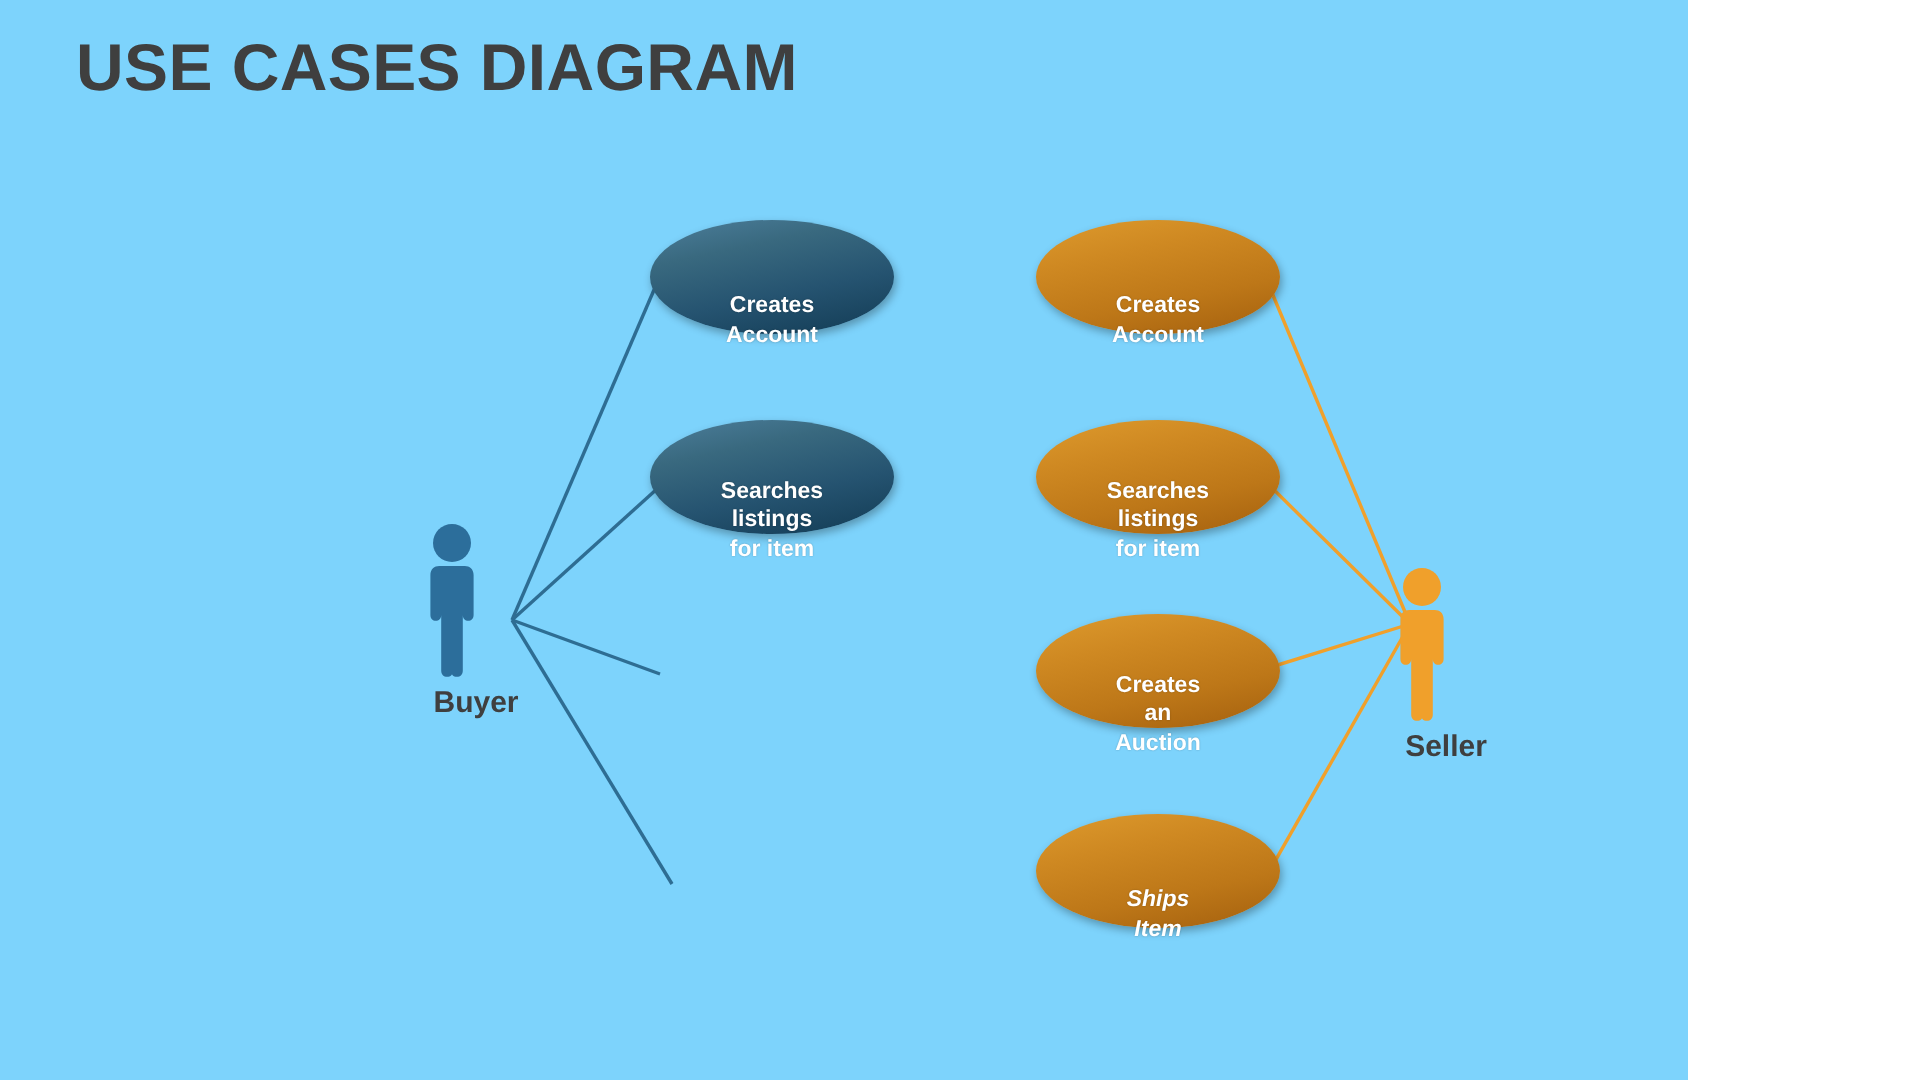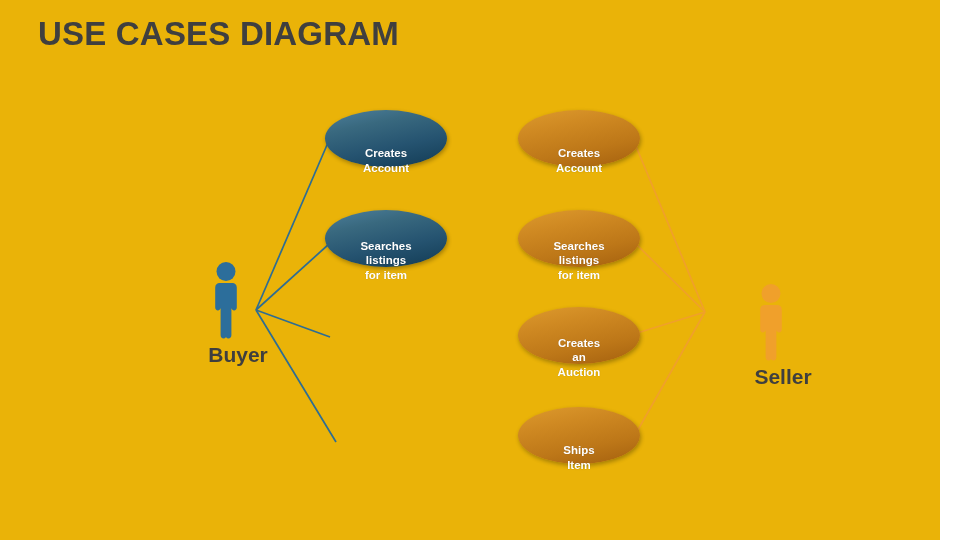--- a/index.html
+++ b/index.html
@@ -11,23 +11,23 @@
     width: 960px;
     height: 540px;
     position: relative;
     overflow: hidden;
     font-family: "Liberation Sans", sans-serif;
   }
 
   #slide {
     position: absolute;
     left: 0; top: 0;
-    width: 940px;
+    width: 844px;
     height: 540px;
-    background: #eab308;
+    background: #7dd3fc;
   }
 
   
   #title {
     position: absolute;
     left: 38px;
     top: 14px;
     font-size: 33px;
     font-weight: bold;
     color: #3f3f3f;
@@ -85,21 +85,21 @@
   .actor-figure {
     position: relative;
     width: 34px;
     height: 78px;
   }
   .actor-label {
     position: absolute;
     left: 50%;
     transform: translateX(-50%);
     top: 82px;
-    font-size: 21px;
+    font-size: 15px;
     font-weight: bold;
     color: #3f3f3f;
     white-space: nowrap;
     padding-left: 24px;
   }
 </style>
 </head>
 <body>
 
 <div id="slide">
@@ -129,21 +129,21 @@
                  L27.8 46.5 C27.8 48.3 26.6 49.4 25.1 49.4 C23.6 49.4 22.4 48.3 22.4 46.5
                  L22.4 74.2 C22.4 76.2 21.2 77.4 19.4 77.4 C17.7 77.4 16.5 76.2 16.5 74.2
                  L16.5 53.5 L17.5 53.5 L17.5 74.2 C17.5 76.2 16.3 77.4 14.6 77.4
                  C12.8 77.4 11.6 76.2 11.6 74.2 L11.6 46.5 C11.6 48.3 10.4 49.4 8.9 49.4
                  C7.4 49.4 6.2 48.3 6.2 46.5 Z" fill="#2c6e9b"></path>
       </svg>
     </div>
     <div class="actor-label">Buyer</div>
   </div>
 
-  <div class="actor" style="left:754px; top:283px;">
+  <div class="actor" style="left:694px; top:283px;">
     <div class="actor-figure">
       <svg width="34" height="78" viewBox="0 0 34 78">
         <circle cx="17" cy="10.5" r="9.5" fill="#f0a02b"></circle>
         <path d="M6.2 26.5 C6.2 23.6 8.2 22 10.6 22 L23.4 22 C25.8 22 27.8 23.6 27.8 26.5
                  L27.8 46.5 C27.8 48.3 26.6 49.4 25.1 49.4 C23.6 49.4 22.4 48.3 22.4 46.5
                  L22.4 74.2 C22.4 76.2 21.2 77.4 19.4 77.4 C17.7 77.4 16.5 76.2 16.5 74.2
                  L16.5 53.5 L17.5 53.5 L17.5 74.2 C17.5 76.2 16.3 77.4 14.6 77.4
                  C12.8 77.4 11.6 76.2 11.6 74.2 L11.6 46.5 C11.6 48.3 10.4 49.4 8.9 49.4
                  C7.4 49.4 6.2 48.3 6.2 46.5 Z" fill="#f0a02b"></path>
       </svg>
@@ -160,17 +160,17 @@
 
   <div class="usecase uc-orange" style="left:518px; top:110px;">
     <span class="uc-label">Creates<br>Account</span>
   </div>
   <div class="usecase uc-orange" style="left:518px; top:210px;">
     <span class="uc-label">Searches<br>listings<br>for item</span>
   </div>
   <div class="usecase uc-orange" style="left:518px; top:307px;">
     <span class="uc-label">Creates<br>an<br>Auction</span>
   </div>
-  <div class="usecase uc-orange" style="left:518px; top:407px;">
+  <div class="usecase uc-orange" style="left:518px; top:407px;font-style:italic;">
     <span class="uc-label">Ships<br>Item</span>
   </div>
 
 </div>
 
 </body></html>

